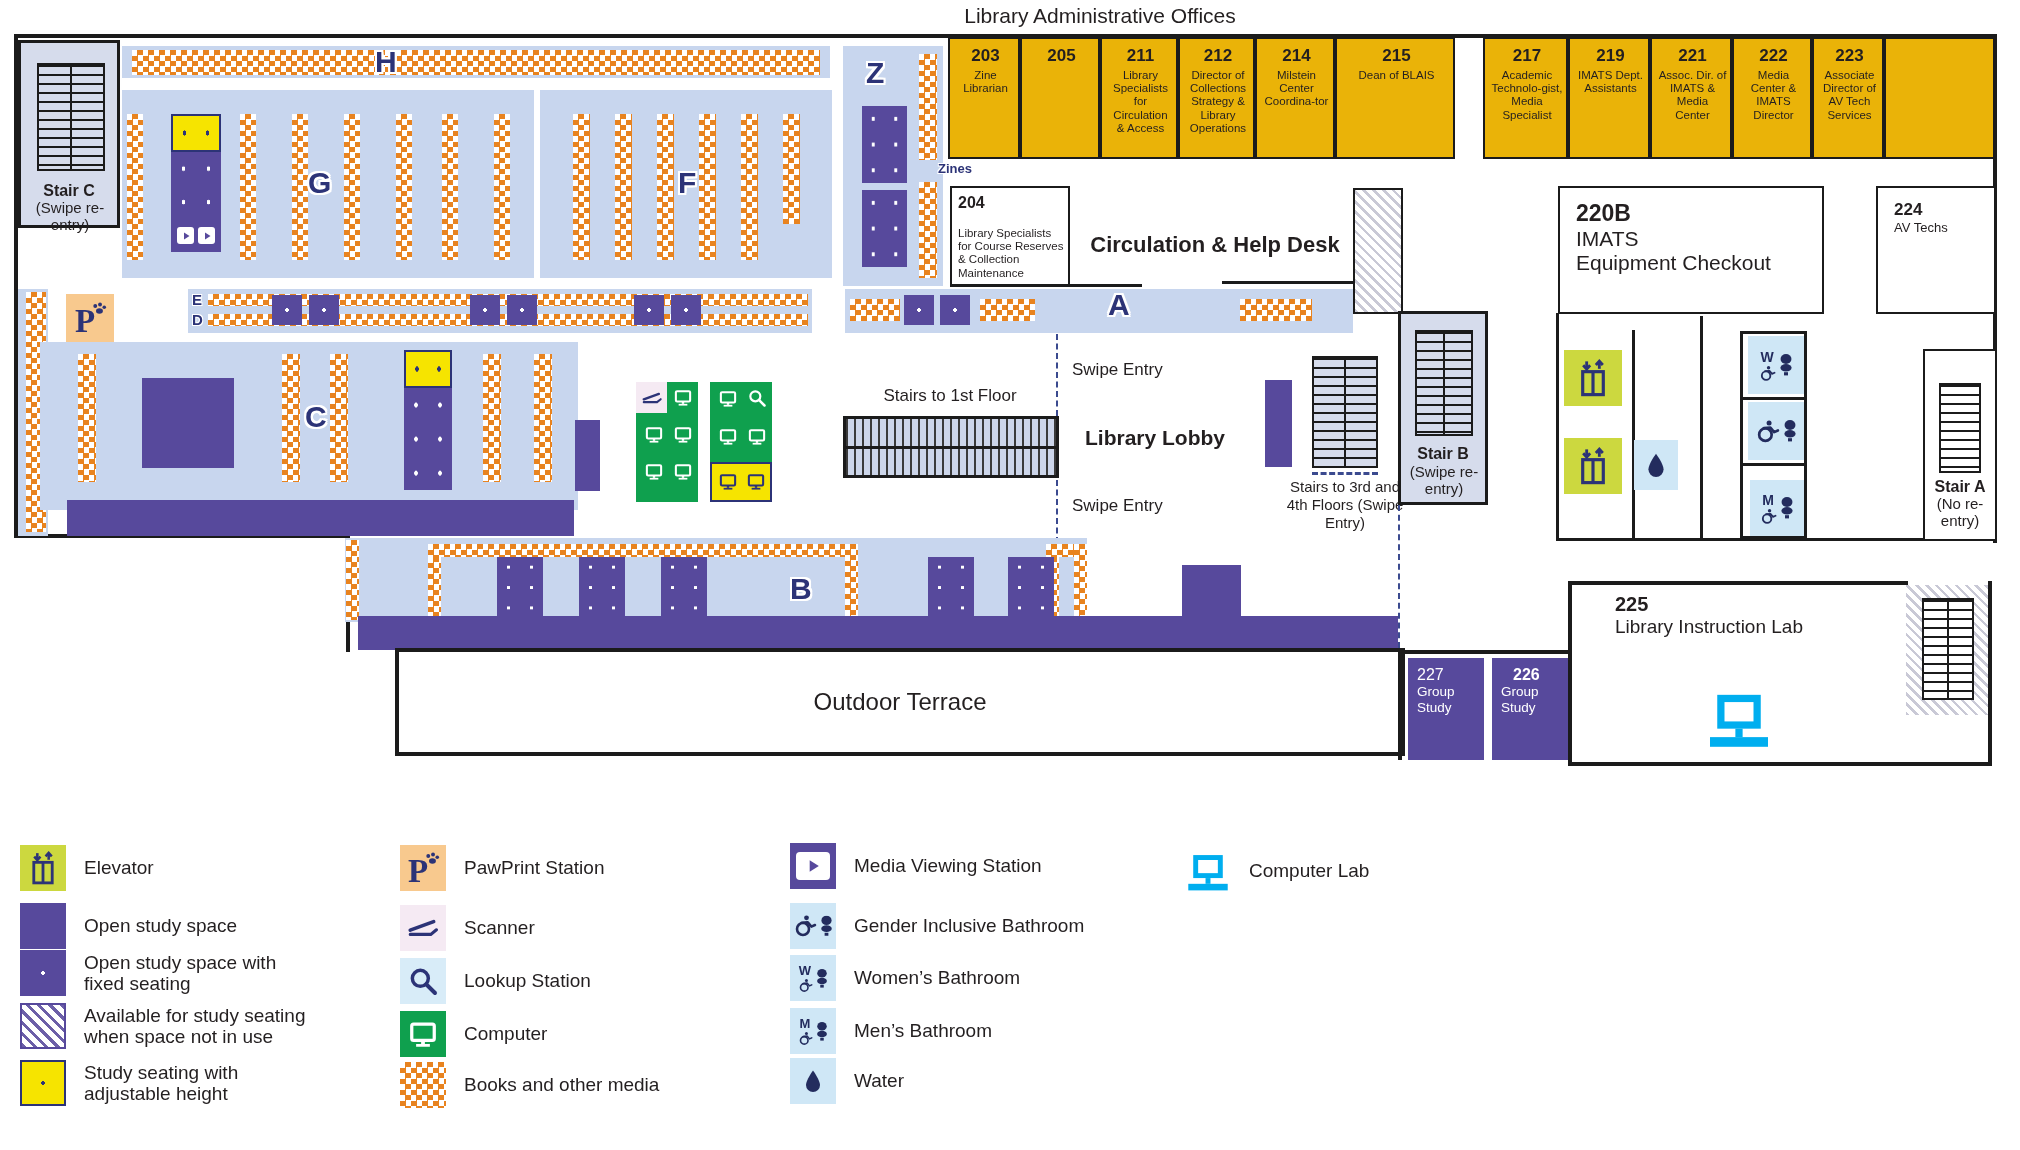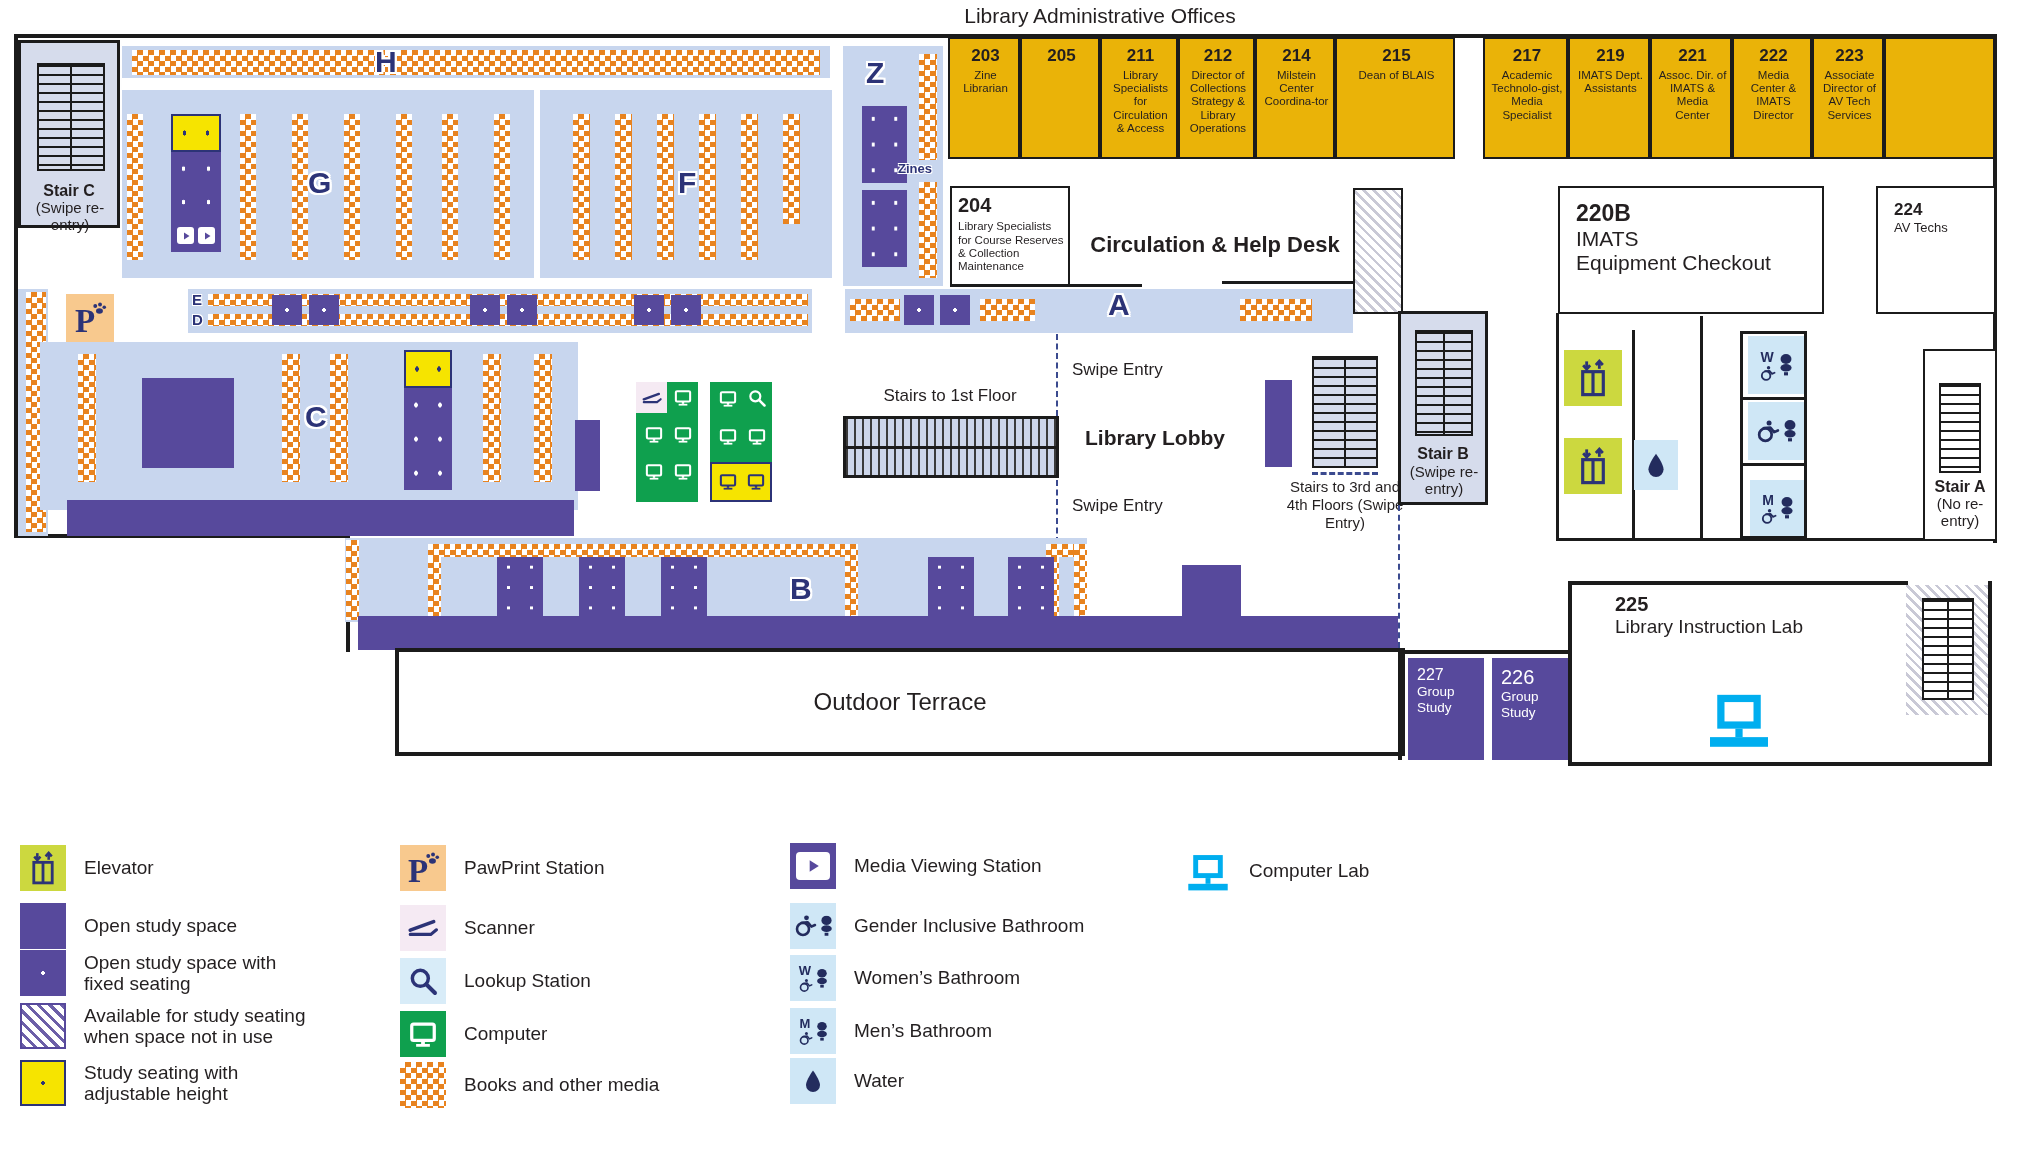--- a/index.html
+++ b/index.html
@@ -153,37 +153,37 @@
   <div class="abs chk" style="left:741px;top:114px;width:17px;height:146px;"></div>
   <div class="abs chk" style="left:783px;top:114px;width:17px;height:110px;"></div>
   <div class="areaLbl" style="left:678px;top:168px;">F</div>
 
   <div class="abs blue" style="left:843px;top:46px;width:100px;height:240px;"></div>
   <div class="abs chk" style="left:919px;top:54px;width:18px;height:106px;"></div>
   <div class="abs chk" style="left:919px;top:182px;width:18px;height:96px;"></div>
   <div class="abs purple dots23" style="left:862px;top:106px;width:45px;height:77px;"></div>
   <div class="abs purple dots23" style="left:862px;top:190px;width:45px;height:77px;"></div>
   <div class="areaLbl" style="left:866px;top:58px;">Z</div>
-  <div class="smLbl" style="left:898px;top:162px;font-size:13px;">Zines</div>
+  <div class="smLbl" style="left:938px;top:162px;font-size:13px;">Zines</div>
 
   <div class="office" style="left:948px;width:72px;"><b>203</b><span>Zine Librarian</span></div>
   <div class="office" style="left:1020px;width:80px;"><b>205</b><span></span></div>
   <div class="office" style="left:1100px;width:78px;"><b>211</b><span>Library Specialists for Circulation &amp; Access</span></div>
   <div class="office" style="left:1178px;width:77px;"><b>212</b><span>Director of Collections Strategy &amp; Library Operations</span></div>
   <div class="office" style="left:1255px;width:80px;"><b>214</b><span>Milstein Center Coordina-tor</span></div>
   <div class="office" style="left:1335px;width:120px;"><b>215</b><span>Dean of BLAIS</span></div>
   <div class="office" style="left:1483px;width:85px;"><b>217</b><span>Academic Technolo-gist, Media Specialist</span></div>
   <div class="office" style="left:1568px;width:82px;"><b>219</b><span>IMATS Dept. Assistants</span></div>
   <div class="office" style="left:1650px;width:82px;"><b>221</b><span>Assoc. Dir. of IMATS &amp; Media Center</span></div>
   <div class="office" style="left:1732px;width:80px;"><b>222</b><span>Media Center &amp; IMATS Director</span></div>
   <div class="office" style="left:1812px;width:72px;"><b>223</b><span>Associate Director of AV Tech Services</span></div>
   <div class="office" style="left:1884px;width:111px;"></div>
 
   <div class="room" style="left:950px;top:186px;width:120px;height:100px;padding:6px 2px 0 6px;font-size:11.5px;line-height:1.16;">
-    <b style="display:block;font-size:20px;margin-bottom:3px;">204</b>
+    <b style="display:block;font-size:16px;margin-bottom:14px;">204</b>
     <span>Library Specialists for Course Reserves &amp; Collection Maintenance</span>
   </div>
   <div class="abs" style="left:1075px;top:232px;width:280px;text-align:center;font-weight:bold;font-size:22px;">Circulation &amp; Help Desk</div>
   <div class="wall" style="left:950px;top:284px;width:192px;height:3px;"></div>
   <div class="wall" style="left:1222px;top:281px;width:131px;height:3px;"></div>
 
   <div class="abs hatchG" style="left:1353px;top:188px;width:50px;height:126px;border:2px solid #1b1b1b;"></div>
 
   <div class="room" style="left:1558px;top:186px;width:266px;height:128px;padding:12px 0 0 16px;">
     <div style="font-weight:bold;font-size:23px;">220B</div>
@@ -386,21 +386,21 @@
     <span style="font-size:24px;">Outdoor Terrace</span>
   </div>
 
   <div class="wall" style="left:1398px;top:650px;width:174px;height:4px;"></div>
   <div class="wall" style="left:1398px;top:650px;width:4px;height:110px;"></div>
   <div class="abs purple" style="left:1408px;top:658px;width:76px;height:102px;color:#fff;padding:8px 0 0 9px;">
     <div style="font-weight:normal;font-size:16px;">227</div>
     <div style="font-size:13.5px;line-height:1.2;width:46px;">Group Study</div>
   </div>
   <div class="abs purple" style="left:1492px;top:658px;width:76px;height:102px;color:#fff;padding:8px 0 0 9px;">
-    <div style="font-weight:normal;font-size:20px;">226</div>
+    <div style="font-weight:bold;font-size:16px;margin-left:12px;">226</div>
     <div style="font-size:13.5px;line-height:1.2;width:46px;">Group Study</div>
   </div>
 
   <div class="wall" style="left:1568px;top:581px;width:340px;height:4px;"></div>
   <div class="wall" style="left:1568px;top:581px;width:4px;height:185px;"></div>
   <div class="wall" style="left:1568px;top:762px;width:424px;height:4px;"></div>
   <div class="wall" style="left:1988px;top:581px;width:4px;height:185px;"></div>
   <div class="abs hatchG" style="left:1906px;top:585px;width:82px;height:130px;"></div>
   <div class="stairIcon" style="left:1922px;top:598px;width:52px;height:102px;background-color:#fff;"></div>
   <div class="abs" style="left:1615px;top:593px;">

